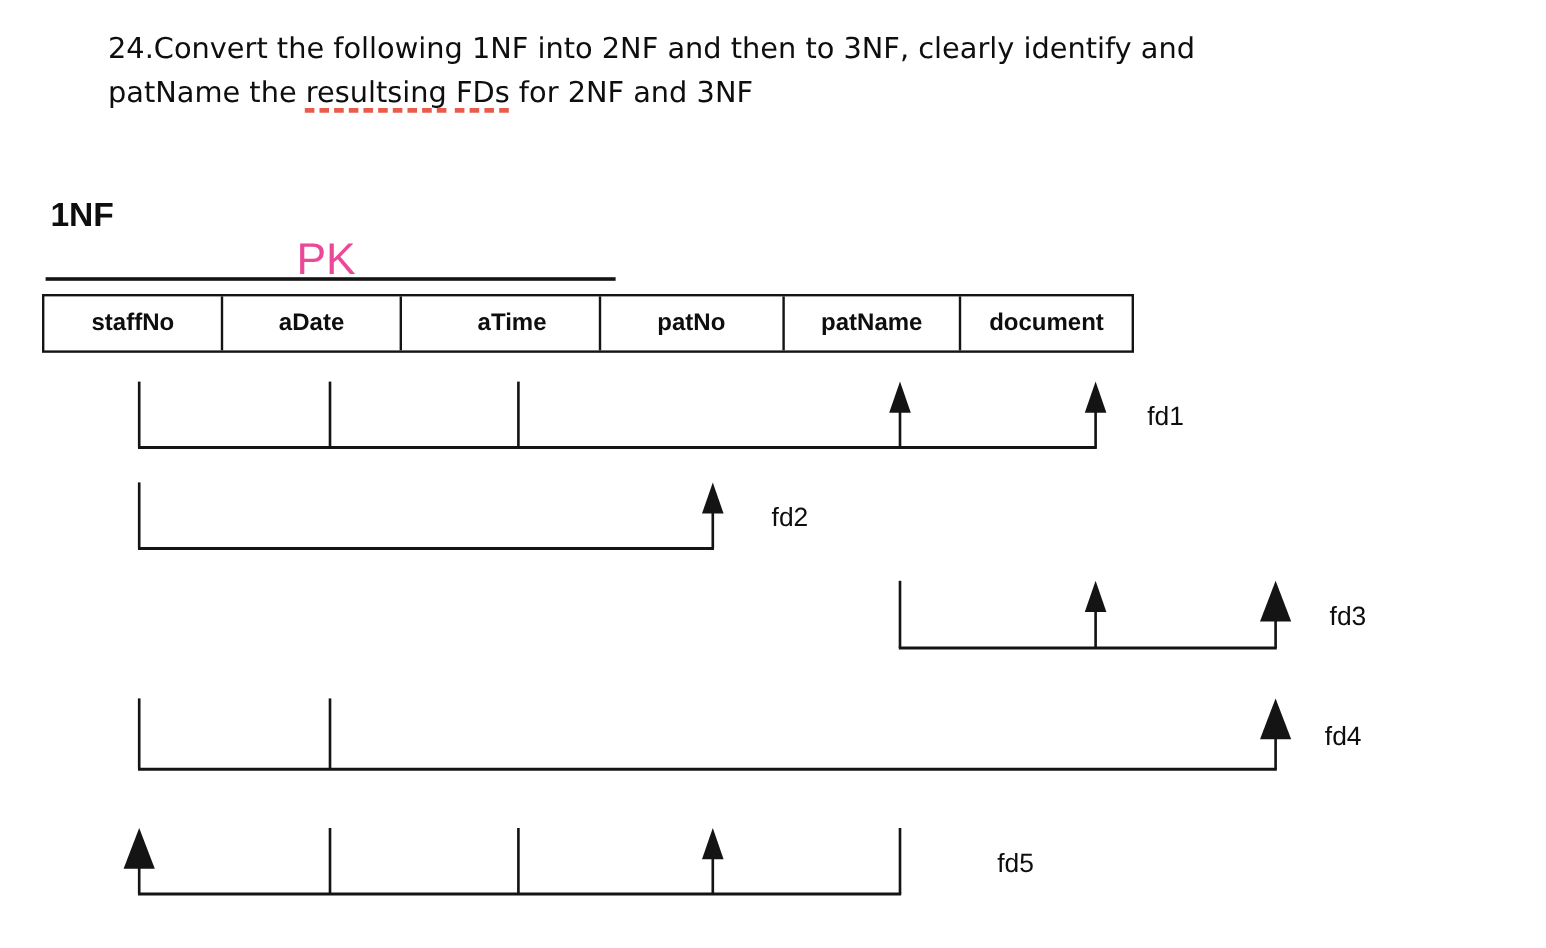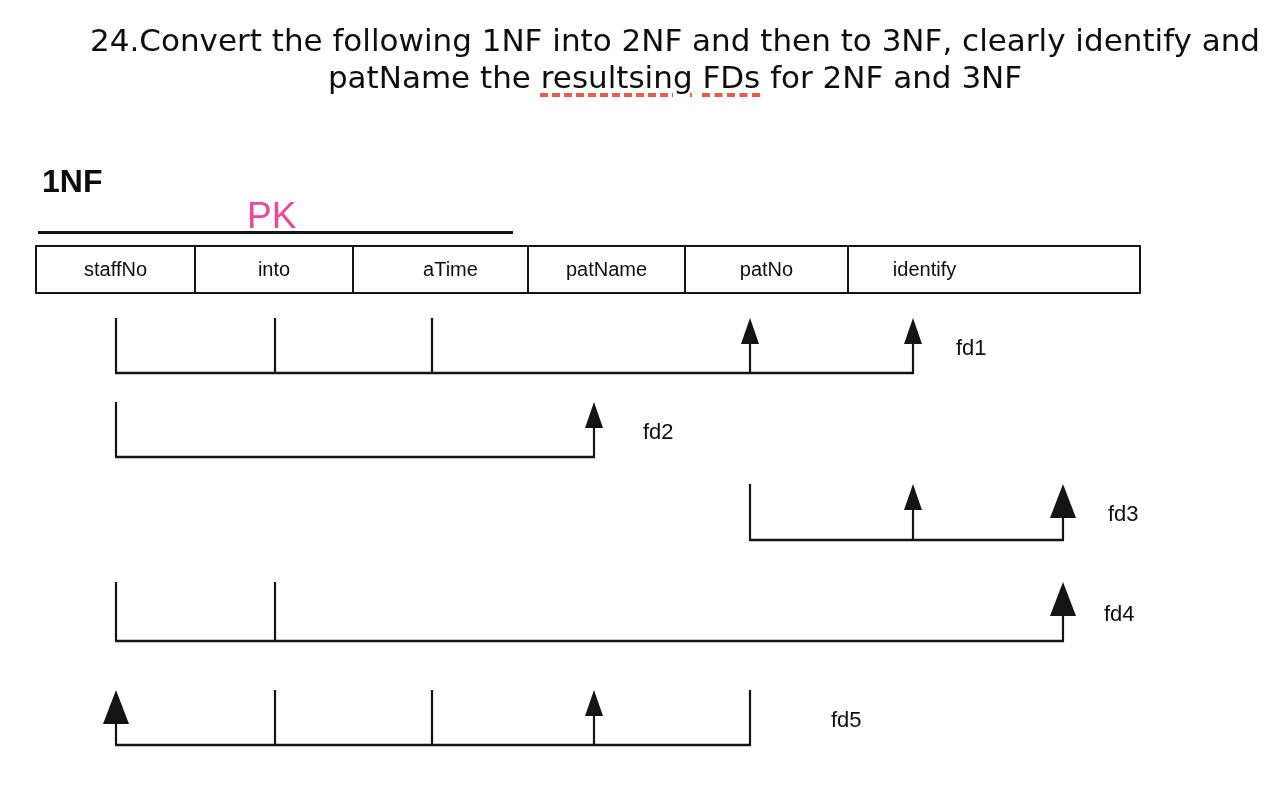--- a/index.html
+++ b/index.html
@@ -6,53 +6,53 @@
   body{
     width:1288px;height:790px;background:#ffffff;overflow:hidden;
     font-family:"Liberation Sans",sans-serif;
   }
   .page{position:relative;width:1288px;height:790px;background:#fff;}
 
   
   .question{
     position:absolute;left:90px;top:22px;
     font-family:"DejaVu Sans",sans-serif;
-    font-size:31px;line-height:37px;color:#0e0e0e;text-align:center;
+    font-size:24px;line-height:37px;color:#0e0e0e;
   }
   .qline{white-space:nowrap;}
   .misspell{
     text-decoration-line:underline;
     text-decoration-style:dashed;
     text-decoration-color:#e85c4b;
     text-decoration-thickness:4px;
     text-underline-offset:5px;
     margin-top:20px;
   }
 
   
   .nf-label{
     position:absolute;left:42px;top:163px;
     font-family:"Liberation Sans",sans-serif;
-    font-weight:bold;font-size:32px;color:#0e0e0e;
+    font-weight:bold;font-size:28px;color:#0e0e0e;
   }
   .pk-label{
     position:absolute;left:247px;top:195px;
     font-family:"Liberation Sans",sans-serif;
     font-size:37px;color:#ec4899;
   }
   .pk-underline{
     position:absolute;left:38px;top:231px;width:475px;height:3px;
     background:#141414;
   }
 
   
   .relation{
-    position:absolute;left:35px;top:245px;width:1106px;height:49px;
+    position:absolute;left:35px;top:245px;width:910px;height:49px;
     border:2px solid #141414;box-sizing:border-box;
-    display:flex;background:#fff;
+    display:flex;background:#fff;font-weight:bold;
   }
   .relation .cell{
     box-sizing:border-box;height:100%;
     border-right:2px solid #141414;
     display:flex;align-items:center;justify-content:center;
     font-family:"Liberation Sans",sans-serif;
     font-size:20px;color:#0e0e0e;white-space:nowrap;
   }
   .relation .cell:last-child{border-right:none;}
 
@@ -69,25 +69,25 @@
     <div class="qline"><span>patName the </span><span class="misspell">resultsing</span><span> </span><span class="misspell">FDs</span><span> for 2NF and 3NF</span></div>
   </div>
 
   <div class="nf-label">1NF</div>
 
   <div class="pk-label">PK</div>
   <div class="pk-underline"></div>
 
   <div class="relation" id="relation">
       <div class="cell" style="width: 159px;">staffNo</div>
-      <div class="cell" style="width: 158px;">into</div>
+      <div class="cell" style="width: 158px;">aDate</div>
       <div class="cell" style="width: 155px; margin-left: 20px;">aTime</div>
+      <div class="cell" style="width: 163px;">patNo</div>
       <div class="cell" style="width: 157px;">patName</div>
-      <div class="cell" style="width: 163px;">patNo</div>
-      <div class="cell" style="width: 151px;">identify</div>
+      <div class="cell" style="width: 151px;">document</div>
     </div>
 
   <svg id="fd-svg" class="fd-svg" width="1288" height="790" viewBox="0 0 1288 790">
       <g>
         <line x1="115" y1="373" x2="914" y2="373" stroke="#141414" stroke-width="2.5"></line>
         <line x1="116" y1="318" x2="116" y2="373" stroke="#141414" stroke-width="2.2"></line>
         <line x1="275" y1="318" x2="275" y2="373" stroke="#141414" stroke-width="2.2"></line>
         <line x1="432" y1="318" x2="432" y2="373" stroke="#141414" stroke-width="2.2"></line>
         <g>
           <line x1="750" y1="373" x2="750" y2="336" stroke="#141414" stroke-width="2.2"></line>

